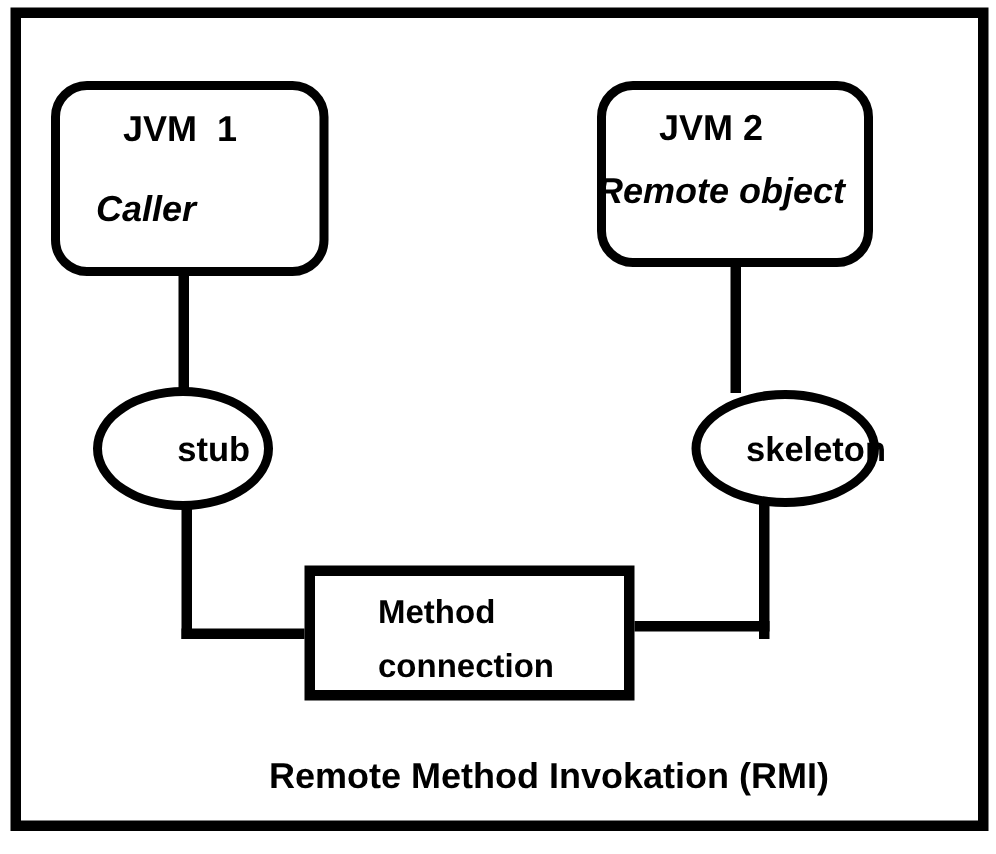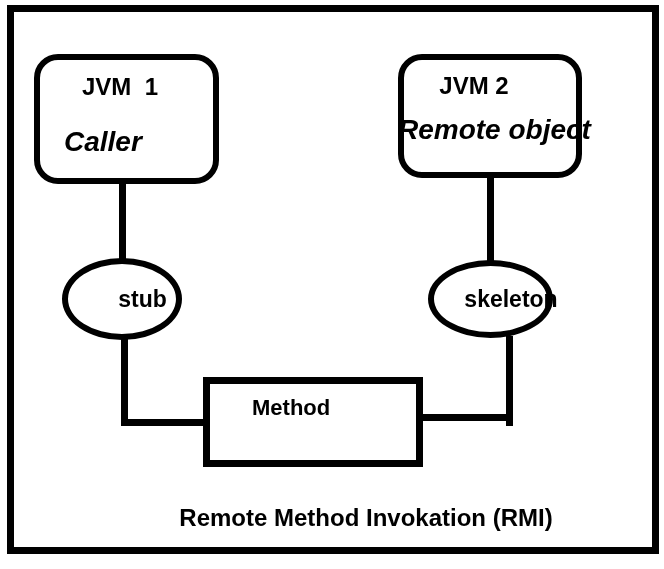--- a/index.html
+++ b/index.html
@@ -37,39 +37,39 @@
     font-size: 24px;
     font-weight: bold;
     white-space: pre;
     text-align: center;
     line-height: 1.1;
   }
   .jvm1-title { left: 40px; top: 74px; width: 160px; }
   .jvm2-title { left: 398px; top: 73px; width: 152px; }
   .node-subtitle {
     position: absolute;
-    font-size: 28px;
+    font-size: 24px;
     font-weight: bold;
     font-style: italic;
     white-space: pre;
     line-height: 1.1;
   }
   .jvm1-subtitle { left: 64px; top: 127px; text-align: left; }
   .jvm2-subtitle { left: 398px; top: 115px; width: 156px; text-align: right; }
   .ellipse {
     position: absolute;
     border: 6px solid var(--ink);
     border-radius: 50%;
     background: var(--paper);
     display: flex;
     align-items: center;
     justify-content: center;
   }
   .stub-ellipse { left: 62px; top: 258px; width: 120px; height: 82px; }
-  .skeleton-ellipse { left: 428px; top: 260px; width: 125px; height: 78px; }
+  .skeleton-ellipse { left: 461px; top: 260px; width: 125px; height: 78px; }
   .ellipse-label {
     font-size: 23px;
     font-weight: bold;
     line-height: 1;
     margin-left: 41px;
   }
   .connection-box {
     position: absolute;
     left: 203px; top: 377px;
     width: 220px; height: 90px;
@@ -128,16 +128,17 @@
   <div class="ellipse stub-ellipse">
     <span class="ellipse-label">stub</span>
   </div>
 
   <div class="ellipse skeleton-ellipse">
     <span class="ellipse-label">skeleton</span>
   </div>
 
   <div class="connection-box">
     <div class="connection-line">Method</div>
+    <div class="connection-line">connection</div>
   </div>
 
   <div class="caption">Remote Method Invokation (RMI)</div>
 </div>
 
 </body></html>

